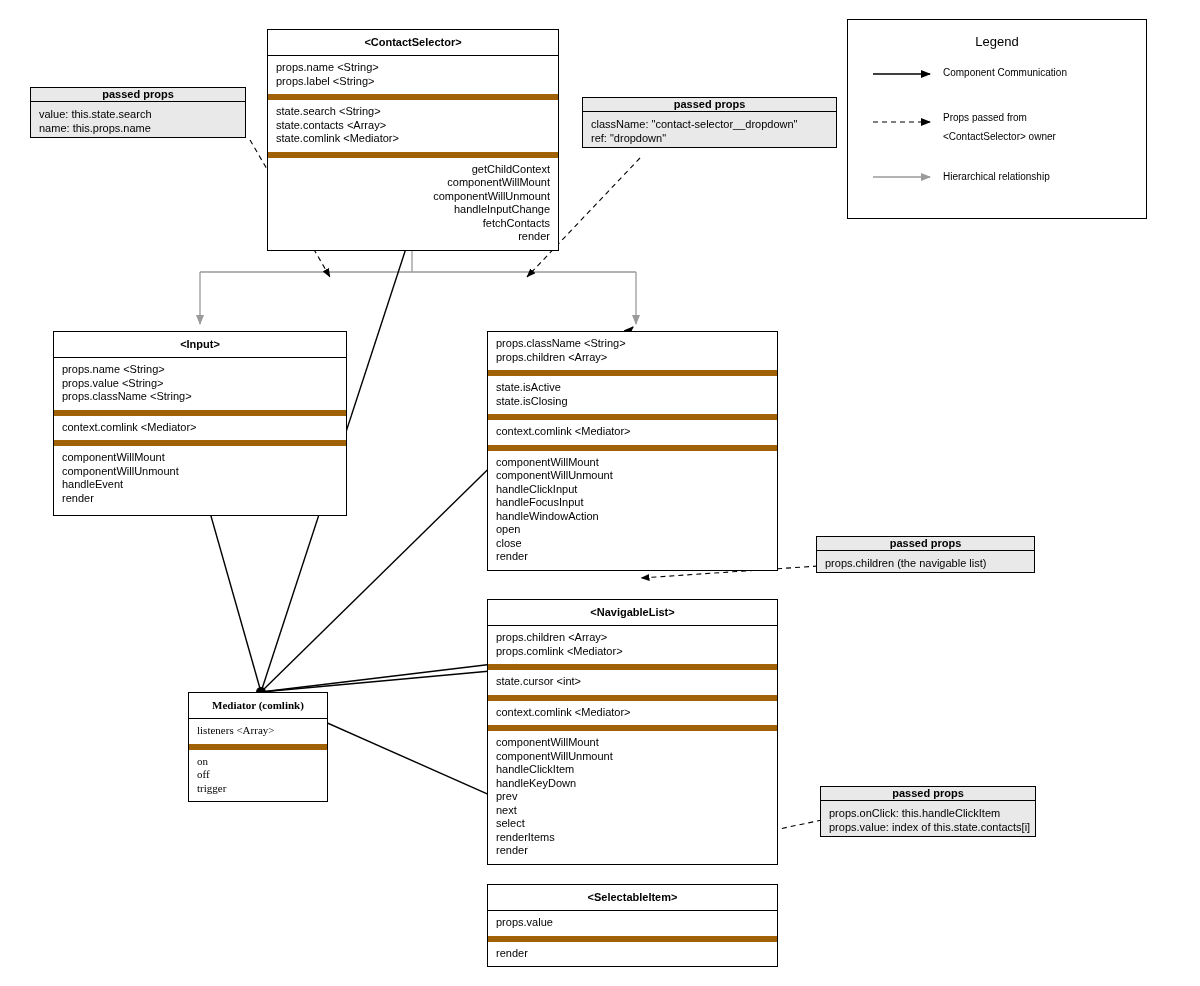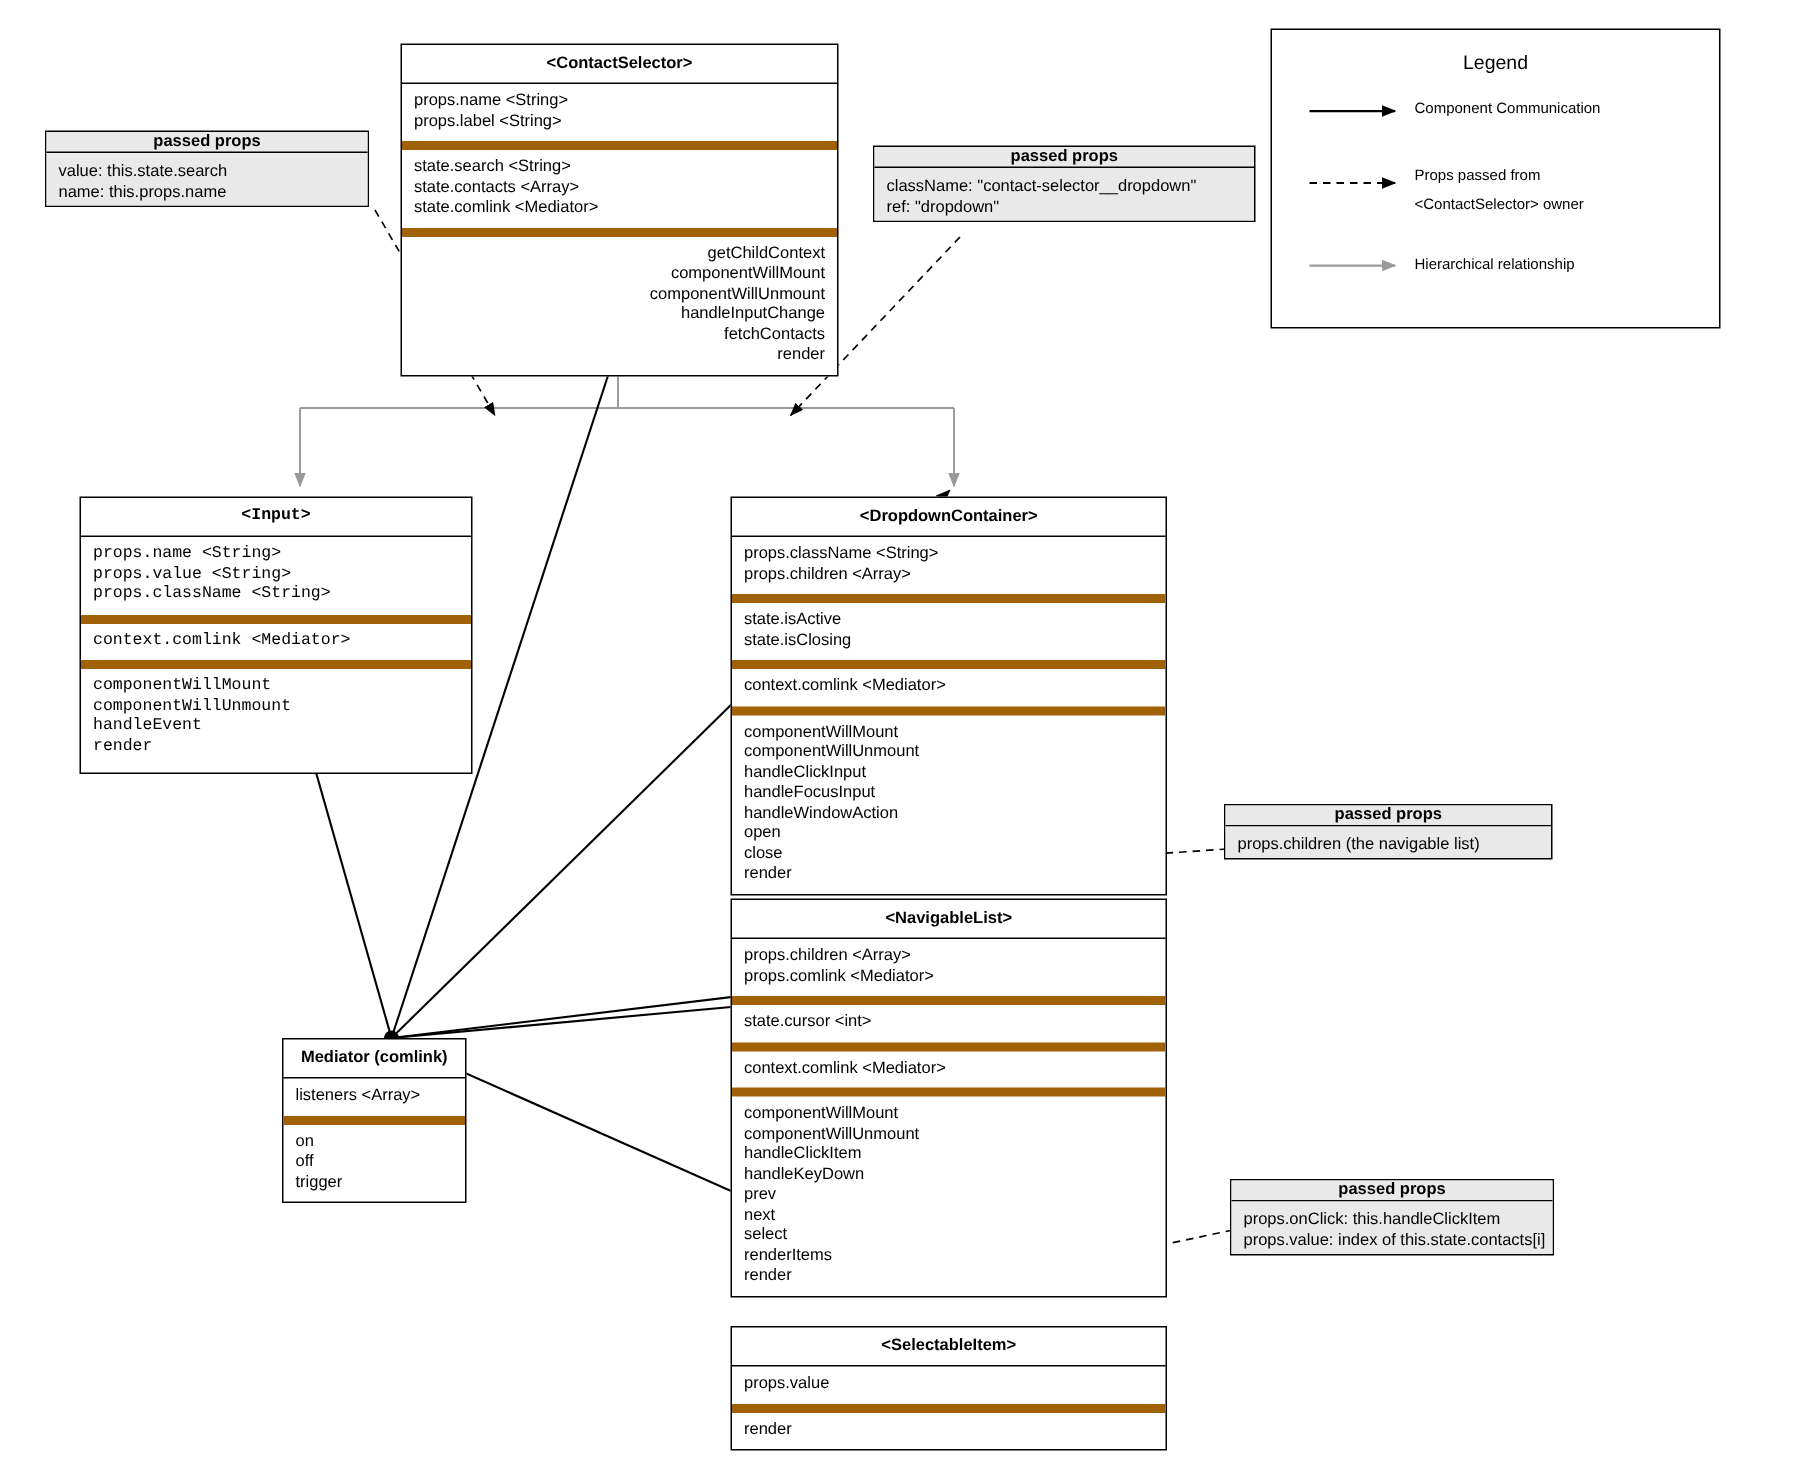--- a/index.html
+++ b/index.html
@@ -161,40 +161,39 @@
     <div class="section" style="min-height:76px;text-align:right;">
       <div>getChildContext</div>
       <div>componentWillMount</div>
       <div>componentWillUnmount</div>
       <div>handleInputChange</div>
       <div>fetchContacts</div>
       <div>render</div>
     </div>
   </div>
 
-  <div class="node" style="left:53px; top:331px; width:262px;font-family:Liberation Mono, monospace;">
+  <div class="node" style="left:53px; top:331px; width:294px;">
     <div class="title">&lt;Input&gt;</div>
     <div class="section">
       <div>props.name &lt;String&gt;</div>
       <div>props.value &lt;String&gt;</div>
       <div>props.className &lt;String&gt;</div>
     </div>
     <div class="section">
       <div>context.comlink &lt;Mediator&gt;</div>
     </div>
     <div class="section" style="min-height:58px;">
       <div>componentWillMount</div>
       <div>componentWillUnmount</div>
       <div>handleEvent</div>
       <div>render</div>
     </div>
   </div>
 
   <div class="node" style="left:487px; top:331px; width:291px;">
-    <div class="title">&lt;DropdownContainer&gt;</div>
     <div class="section">
       <div>props.className &lt;String&gt;</div>
       <div>props.children &lt;Array&gt;</div>
     </div>
     <div class="section">
       <div>state.isActive</div>
       <div>state.isClosing</div>
     </div>
     <div class="section">
       <div>context.comlink &lt;Mediator&gt;</div>
@@ -239,21 +238,21 @@
   <div class="node" style="left:487px; top:884px; width:291px;">
     <div class="title">&lt;SelectableItem&gt;</div>
     <div class="section">
       <div>props.value</div>
     </div>
     <div class="section">
       <div>render</div>
     </div>
   </div>
 
-  <div class="node" style="left:188px; top:692px; width:123px;">
+  <div class="node" style="left:188px; top:692px; width:140px;font-family:Liberation Serif, serif;">
     <div class="mediator-title">Mediator (comlink)</div>
     <div class="section">
       <div>listeners &lt;Array&gt;</div>
     </div>
     <div class="section" style="min-height:40px;">
       <div>on</div>
       <div>off</div>
       <div>trigger</div>
     </div>
   </div>

